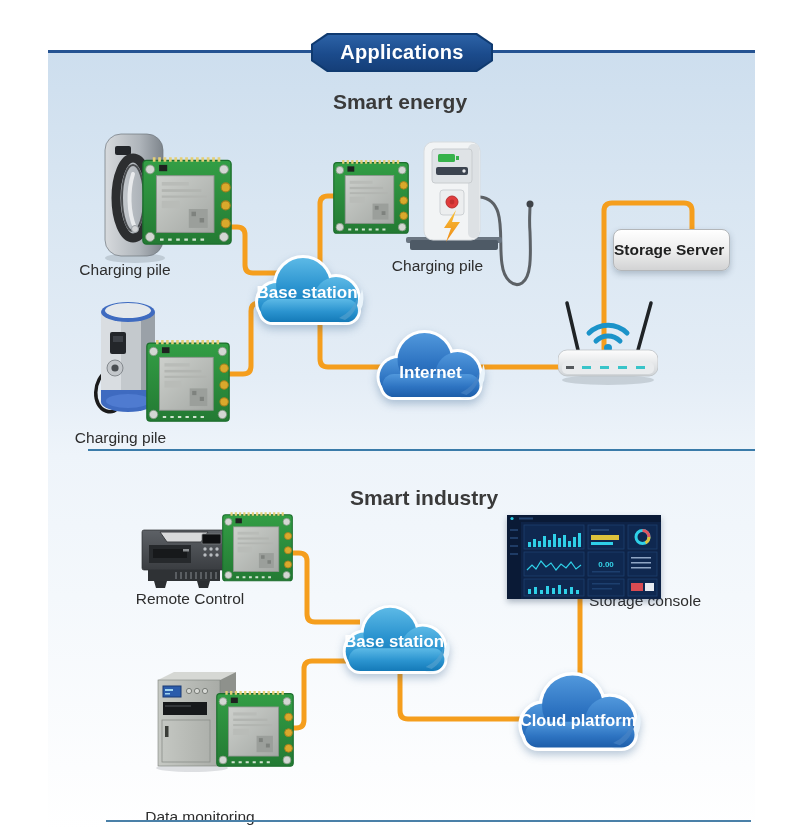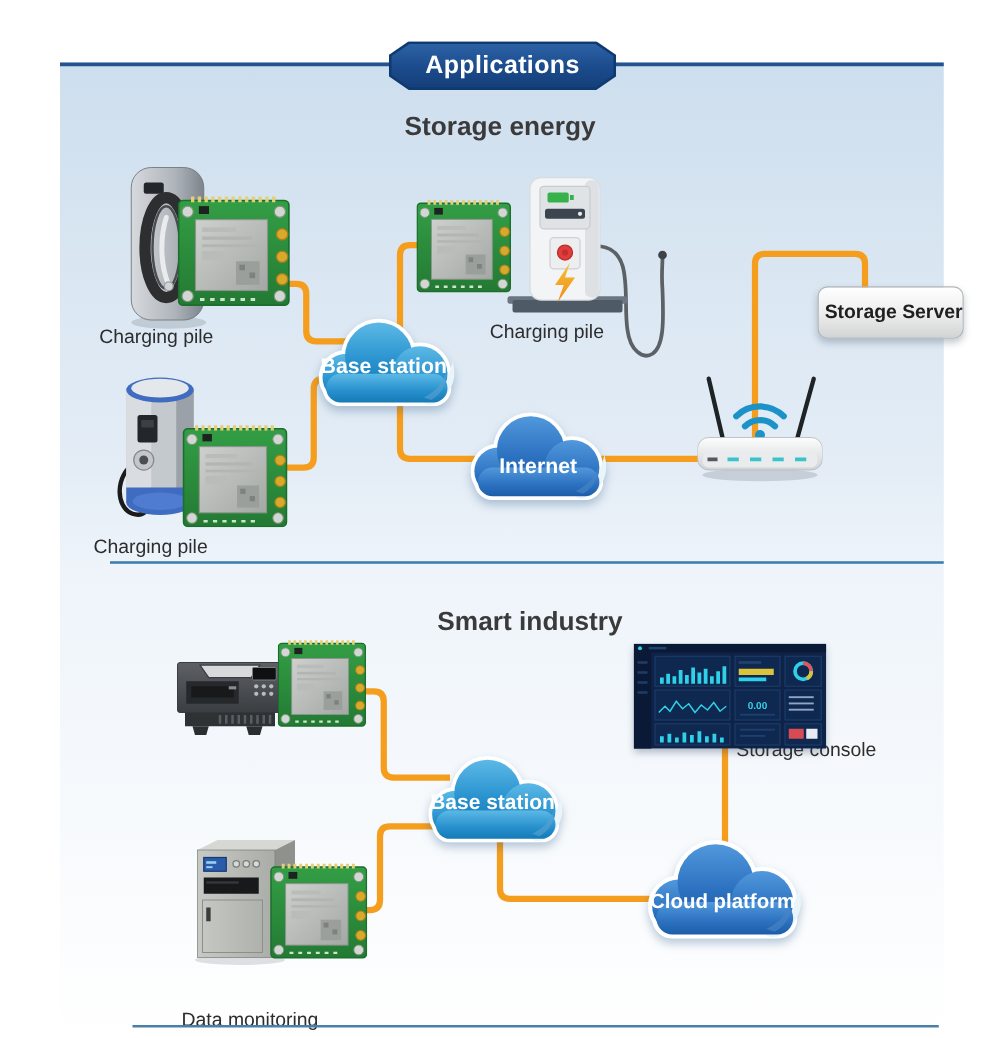--- a/index.html
+++ b/index.html
@@ -15,23 +15,23 @@
     background:linear-gradient(180deg,#2c62a6,var(--banner-blue,#1B4B8C) 55%,#153f79);
     clip-path:polygon(15px 0,calc(100% - 15px) 0,100% 10px,100% calc(100% - 10px),calc(100% - 15px) 100%,15px 100%,0 calc(100% - 10px),0 10px);
     display:flex;align-items:center;justify-content:center;color:#fff;font-size:20px;font-weight:bold;letter-spacing:.3px;}
   .section-title{left:0;top:0;width:800px;text-align:center;font-size:21px;font-weight:bold;color:#3a3a3a;}
   .dev-label{font-size:15.5px;font-weight:normal;color:#2d2d2d;text-align:center;}
   .connectors{left:0;top:0;width:800px;height:830px;z-index:1;pointer-events:none;}
   .connectors path{stroke:var(--accent-orange,#F59E1D);stroke-width:5;fill:none;}
   .device{z-index:2;}
   .cloud{z-index:3;filter:drop-shadow(0 4px 4px rgba(30,80,130,.30));}
   .cloud text{font-family:"Liberation Sans",sans-serif;font-weight:bold;fill:#fff;}
-  .storage-box{left:654px;top:229px;width:115px;height:40px;z-index:2;border:1px solid #b3b6b9;border-radius:8px;
+  .storage-box{left:613px;top:229px;width:115px;height:40px;z-index:2;border:1px solid #b3b6b9;border-radius:8px;
     background:linear-gradient(180deg,#ffffff 0%,#ececec 55%,#d2d3d4 100%);
-    box-shadow:0 3px 6px rgba(60,80,100,.30);display:flex;align-items:center;justify-content:flex-end;
+    box-shadow:0 3px 6px rgba(60,80,100,.30);display:flex;align-items:center;justify-content:flex-start;
     font-size:15.5px;font-weight:600;color:#1f1f1f;}
   .monitor{left:507px;top:515px;width:154px;height:84px;z-index:2;box-shadow:0 3px 6px rgba(40,60,90,.35);}
   .divider{height:2px;background:var(--divider-blue,#3A7BA9);z-index:2;}
   .watermark{left:0;top:786px;width:800px;text-align:center;font-size:28px;color:#c2c5c9;letter-spacing:1px;z-index:2;}
 </style>
 </head>
 <body>
 
 <svg width="0" height="0" style="position:absolute" aria-hidden="true">
   <defs>
@@ -100,21 +100,21 @@
 
 <div class="canvas">
 
   <div class="abs frame"></div>
   <div class="abs frame-topline"></div>
 
   <div class="abs banner-outer">
     <div class="banner-inner">Applications</div>
   </div>
 
-  <div class="abs section-title" style="top:90px;">Storage energy</div>
+  <div class="abs section-title" style="top:90px;">Smart energy</div>
 
   <svg class="abs connectors" viewBox="0 0 800 830">
     <path d="M 226 227 H 237 Q 245 227 245 235 V 265 Q 245 273 253 273 H 305"></path>
     <path d="M 340 196 H 328 Q 320 196 320 204 V 270"></path>
     <path d="M 226 374 H 243 Q 251 374 251 366 V 311 Q 251 303 259 303 H 305"></path>
     <path d="M 320 308 V 359 Q 320 367 328 367 H 580"></path>
     <path d="M 604 356 V 211 Q 604 203 612 203 H 684 Q 692 203 692 211 V 235"></path>
     <path d="M 288 553 H 299 Q 307 553 307 561 V 614 Q 307 622 315 622 H 360"></path>
     <path d="M 291 728 H 296 Q 304 728 304 720 V 669 Q 304 661 312 661 H 355"></path>
     <path d="M 400 662 V 711 Q 400 719 408 719 H 530"></path>
@@ -267,20 +267,21 @@
         <line x1="71" y1="54" x2="71" y2="61"></line>
         <line x1="76" y1="54" x2="76" y2="61"></line>
     </g>
     <polygon points="14,63 27,63 25,70 16,70" fill="#2b2e31"></polygon>
     <polygon points="57,63 70,63 68,70 59,70" fill="#2b2e31"></polygon>
   </svg>
 
   <svg class="abs device" style="left:222px;top:508px;" width="71" height="76">
       <use href="#pcb"></use>
     </svg>
+  <div class="abs dev-label" style="left:100px;top:590px;width:180px;">Remote Control</div>
 
   <svg class="abs monitor" viewBox="0 0 154 84">
     <rect x="0" y="0" width="154" height="84" fill="var(--dashboard-navy,#0E2347)"></rect>
     <rect x="0" y="0" width="154" height="7" fill="#0a1a36"></rect>
     <circle cx="5" cy="3.5" r="1.6" fill="#2fd0e8"></circle>
       <rect x="12" y="2.5" width="14" height="2" fill="#23436f"></rect>
     <rect x="0" y="7" width="14" height="77" fill="#0a1a36"></rect>
     <rect x="3" y="14" width="8" height="2" fill="#1f3c66"></rect>
       <rect x="3" y="22" width="8" height="2" fill="#1f3c66"></rect>
     <rect x="3" y="30" width="8" height="2" fill="#1f3c66"></rect>

